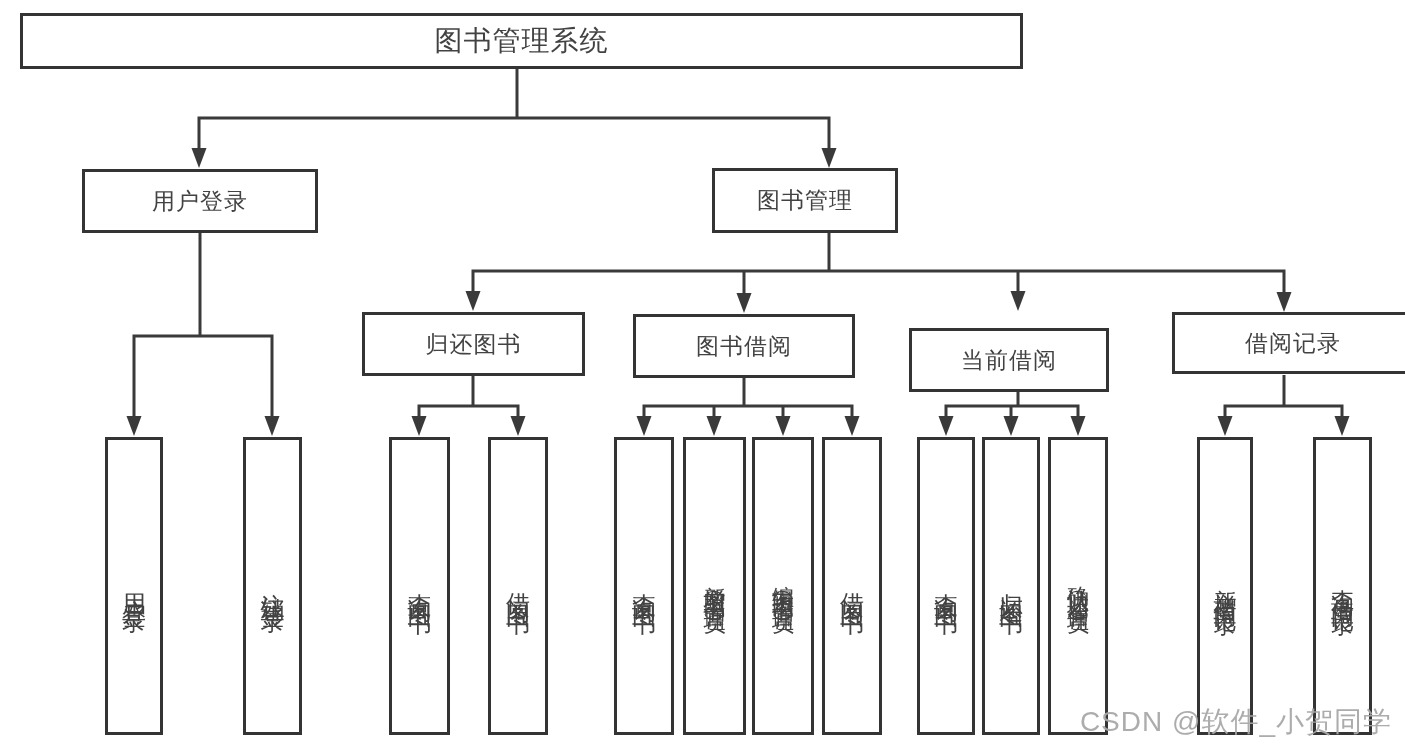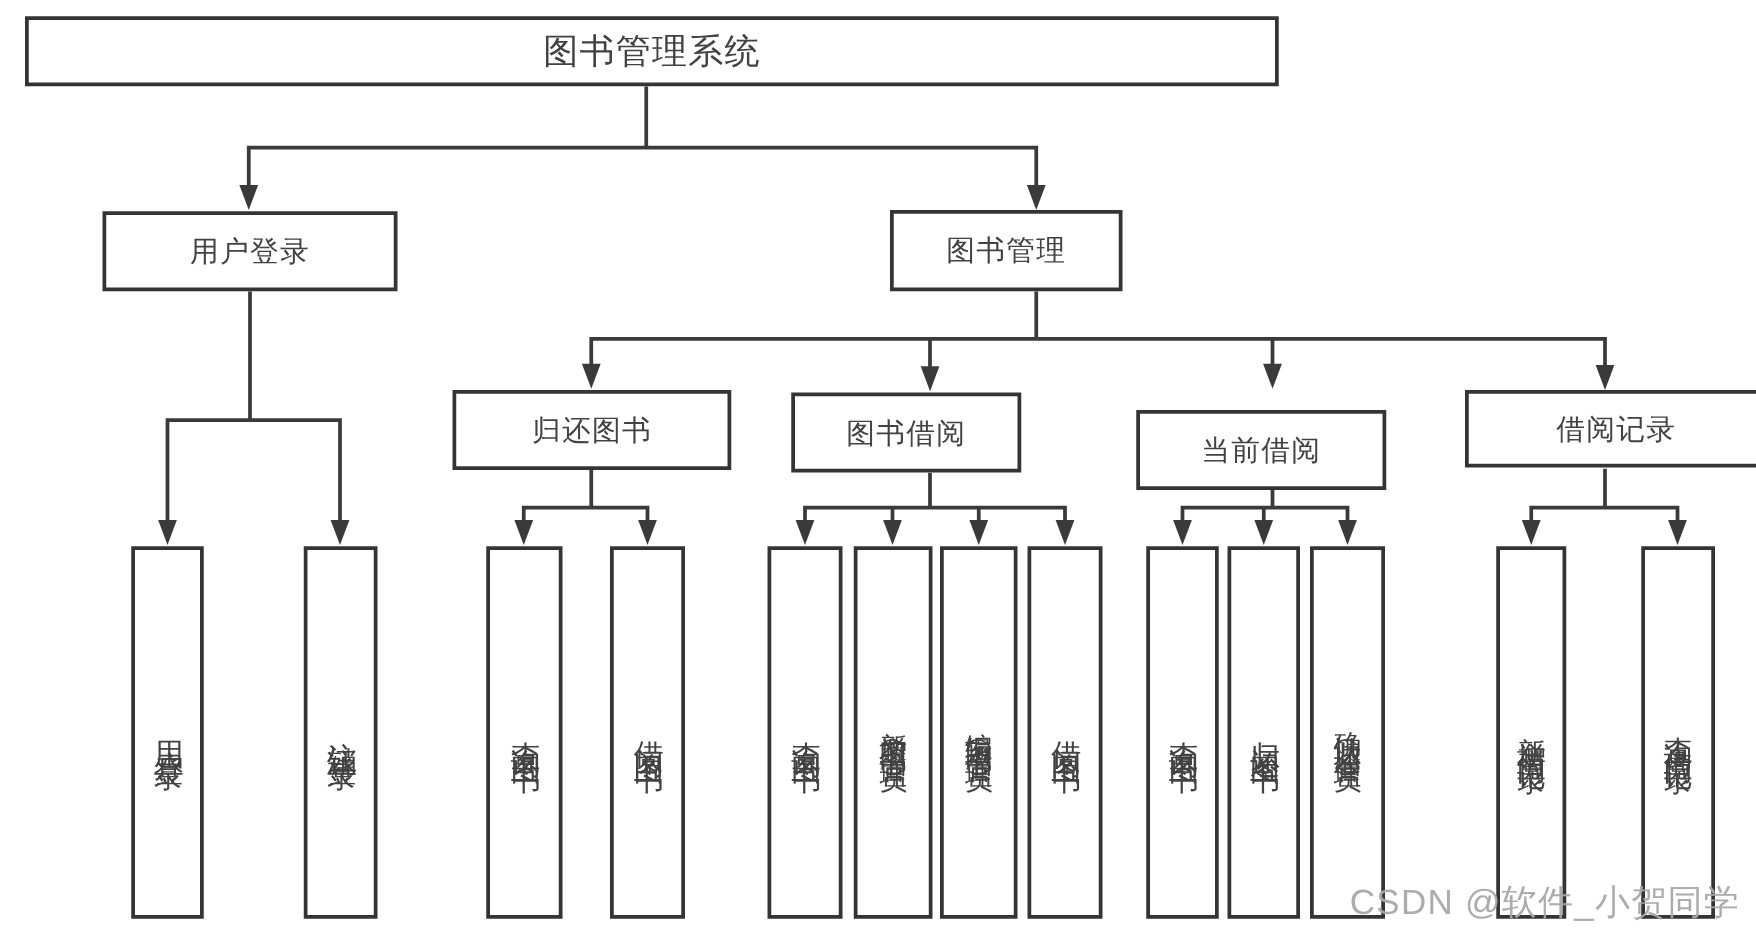--- a/index.html
+++ b/index.html
@@ -110,21 +110,21 @@
       <polygon points="1334.5,416 1349.5,416 1342,436"></polygon>
     </g>
   </svg>
 
   <div class="box lvl1" style="left:20px; top:13px; width:1003px; height:56px;">图书管理系统</div>
 
   <div class="box lvl2" style="left:82px; top:169px; width:236px; height:64px;">用户登录</div>
   <div class="box lvl2" style="left:712px; top:168px; width:186px; height:65px;">图书管理</div>
 
   <div class="box lvl3" style="left:362px; top:312px; width:223px; height:64px;">归还图书</div>
-  <div class="box lvl3" style="left:633px; top:314px; width:184px; height:64px;">图书借阅</div>
+  <div class="box lvl3" style="left:633px; top:314px; width:222px; height:64px;">图书借阅</div>
   <div class="box lvl3" style="left:909px; top:328px; width:200px; height:64px;">当前借阅</div>
   <div class="box lvl3" style="left:1172px; top:312px; width:242px; height:62px;">借阅记录</div>
 
   <div class="box leaf" style="left:105px; top:437px; width:58px; height:298px;">
     <span class="vtext">用户登录</span>
   </div>
   <div class="box leaf" style="left:243px; top:437px; width:59px; height:298px;">
     <span class="vtext">注销登录</span>
   </div>
 

